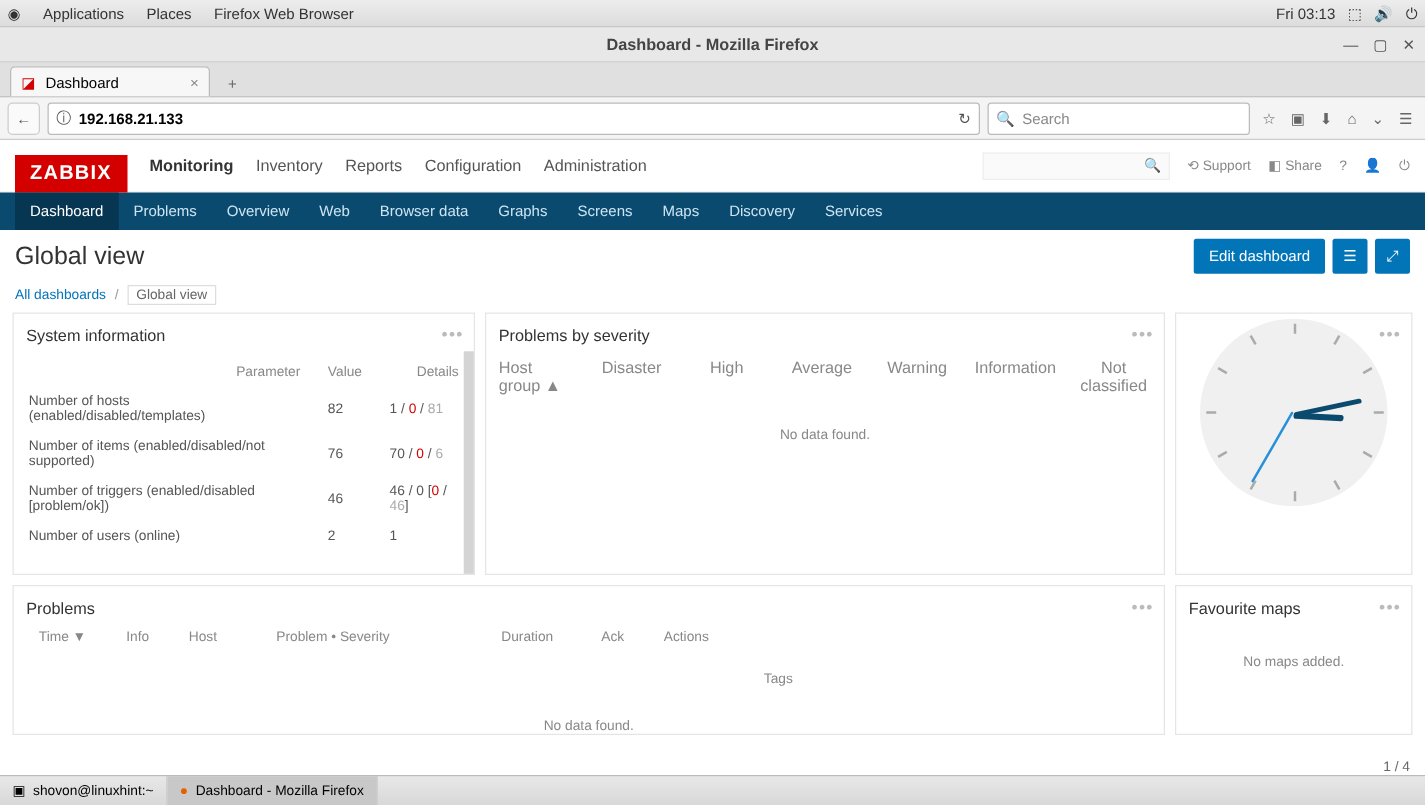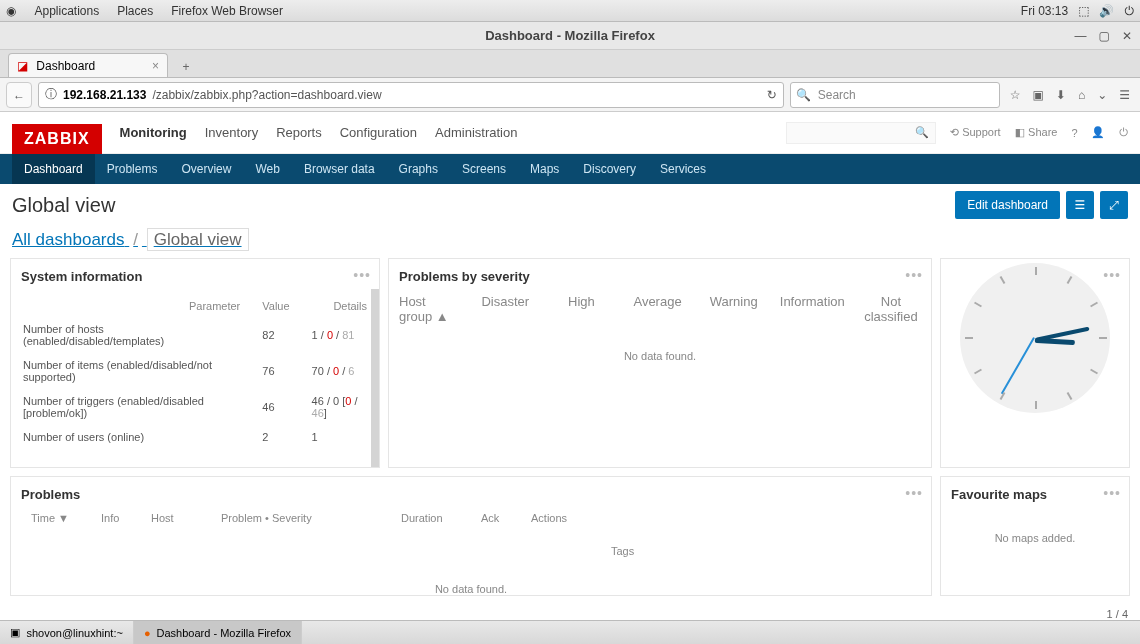--- a/index.html
+++ b/index.html
@@ -33,27 +33,27 @@
 .z-header .right { margin-left: auto; display: flex; align-items: center; gap: 14px; color: #888; font-size: 11px; }
 .z-search { width: 150px; height: 22px; border: 1px solid #eee; background: #fafafa; display: flex; align-items: center; justify-content: flex-end; padding: 0 6px; }
 .z-subnav { height: 30px; background: #0a4a6f; display: flex; align-items: stretch; padding: 0 12px; gap: 0; font-size: 12px; }
 .z-subnav .s { color: #cde5f3; padding: 0 12px; display: flex; align-items: center; cursor: pointer; }
 .z-subnav .s.active { background: #063652; color: #fff; }
 .z-titlebar { height: 42px; display: flex; align-items: center; padding: 0 12px; }
 .z-titlebar h1 { font-size: 20px; color: #333; font-weight: normal; }
 .z-titlebar .tright { margin-left: auto; display: flex; gap: 6px; }
 .btn-primary { background: #0275b8; color: #fff; border: none; padding: 6px 12px; font-size: 12px; border-radius: 2px; }
 .icon-btn { width: 28px; height: 28px; background: #0275b8; color: #fff; display: flex; align-items: center; justify-content: center; border-radius: 2px; }
-.breadcrumbs { padding: 4px 12px 8px; font-size: 17px; color: #0275b8; text-decoration: underline; }
+.breadcrumbs { padding: 4px 12px 8px; font-size: 11px; color: #0275b8; }
 .breadcrumbs .sep { color: #999; margin: 0 4px; }
 .breadcrumbs .cur { border: 1px solid #ddd; padding: 1px 6px; color: #666; }
 
 .dash { display: grid; grid-template-columns: 370px 1fr 190px; grid-template-rows: 210px 120px; gap: 8px; padding: 0 10px; }
 .widget { background: #fff; border: 1px solid #e5e5e5; position: relative; }
-.widget h3 { font-size: 13px; font-weight: bold; padding: 10px; color: #333; }
+.widget h3 { font-size: 13px; font-weight: normal; padding: 10px; color: #333; }
 .dots { position: absolute; right: 8px; top: 8px; color: #bbb; font-size: 14px; letter-spacing: 1px; }
 .scrollind { position: absolute; right: 0; top: 30px; bottom: 0; width: 8px; background: #aaa; opacity: 0.5; }
 
 .sysinfo table { width: 100%; font-size: 11px; color: #555; }
 .sysinfo th { text-align: right; font-weight: normal; color: #888; padding: 4px 10px; }
 .sysinfo td { padding: 5px 10px; }
 .red { color: #d40000; }
 .grey { color: #aaa; }
 
 .probsev .cols { display: flex; font-size: 13px; color: #888; padding: 0 10px 6px; gap: 16px; }
@@ -116,21 +116,20 @@
     <span class="x">×</span>
   </div>
   <div class="newtab">+</div>
 </div>
 
 <div class="nav-bar">
   <div class="nav-btn">←</div>
   <div class="url-bar">
     <span>ⓘ</span>
     <span class="host">192.168.21.133</span>
-      <span>/zabbix/zabbix.php?action=dashboard.view</span>
     <span style="margin-left:auto">↻</span>
   </div>
   <div class="search-bar">
     <span>🔍</span>
     <span>Search</span>
   </div>
   <div class="tool-icons">
     <span>☆</span>
     <span>▣</span>
     <span>⬇</span>

